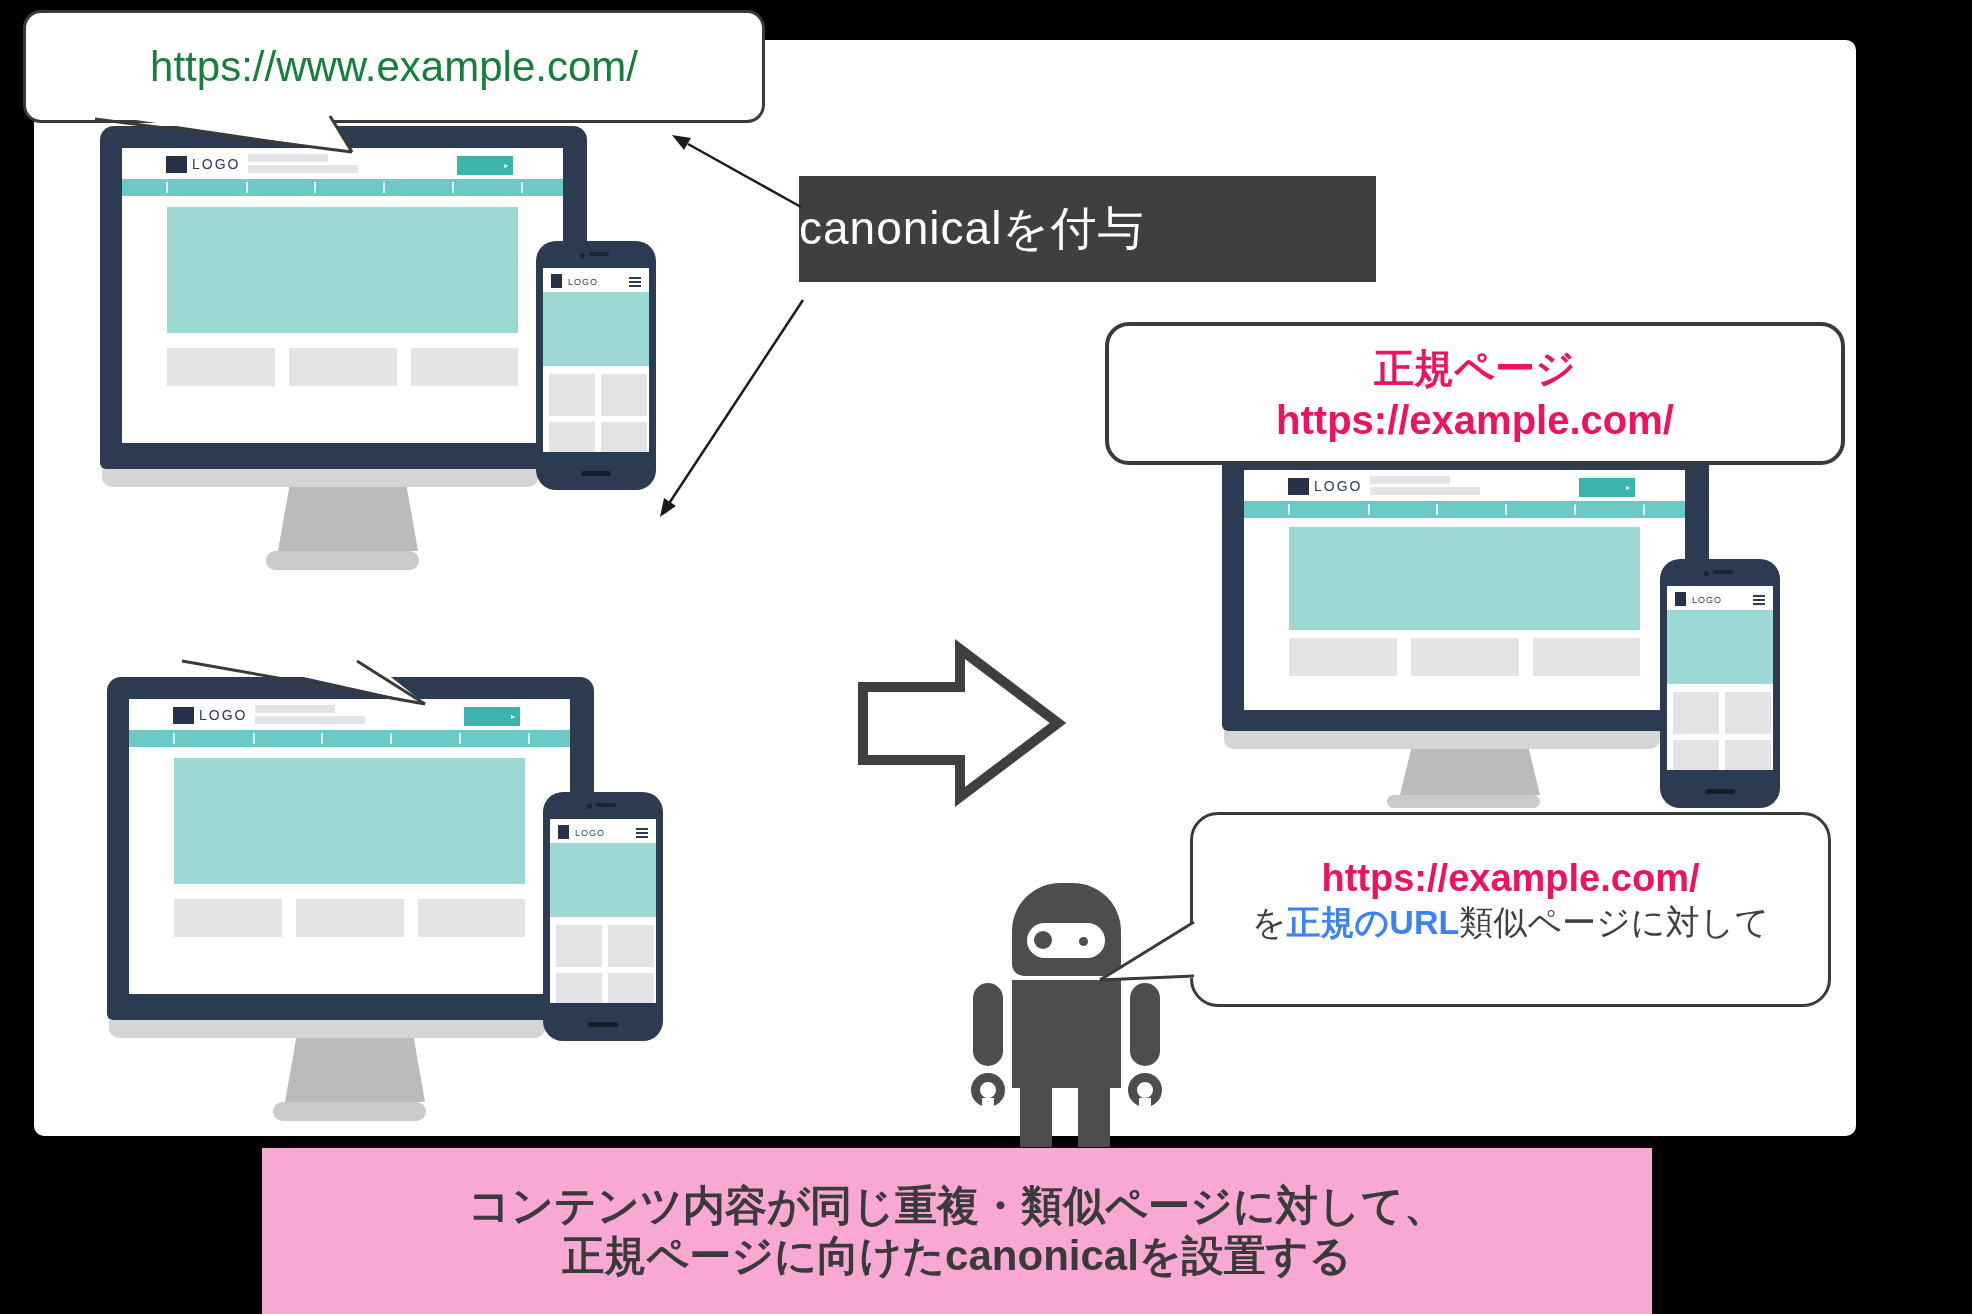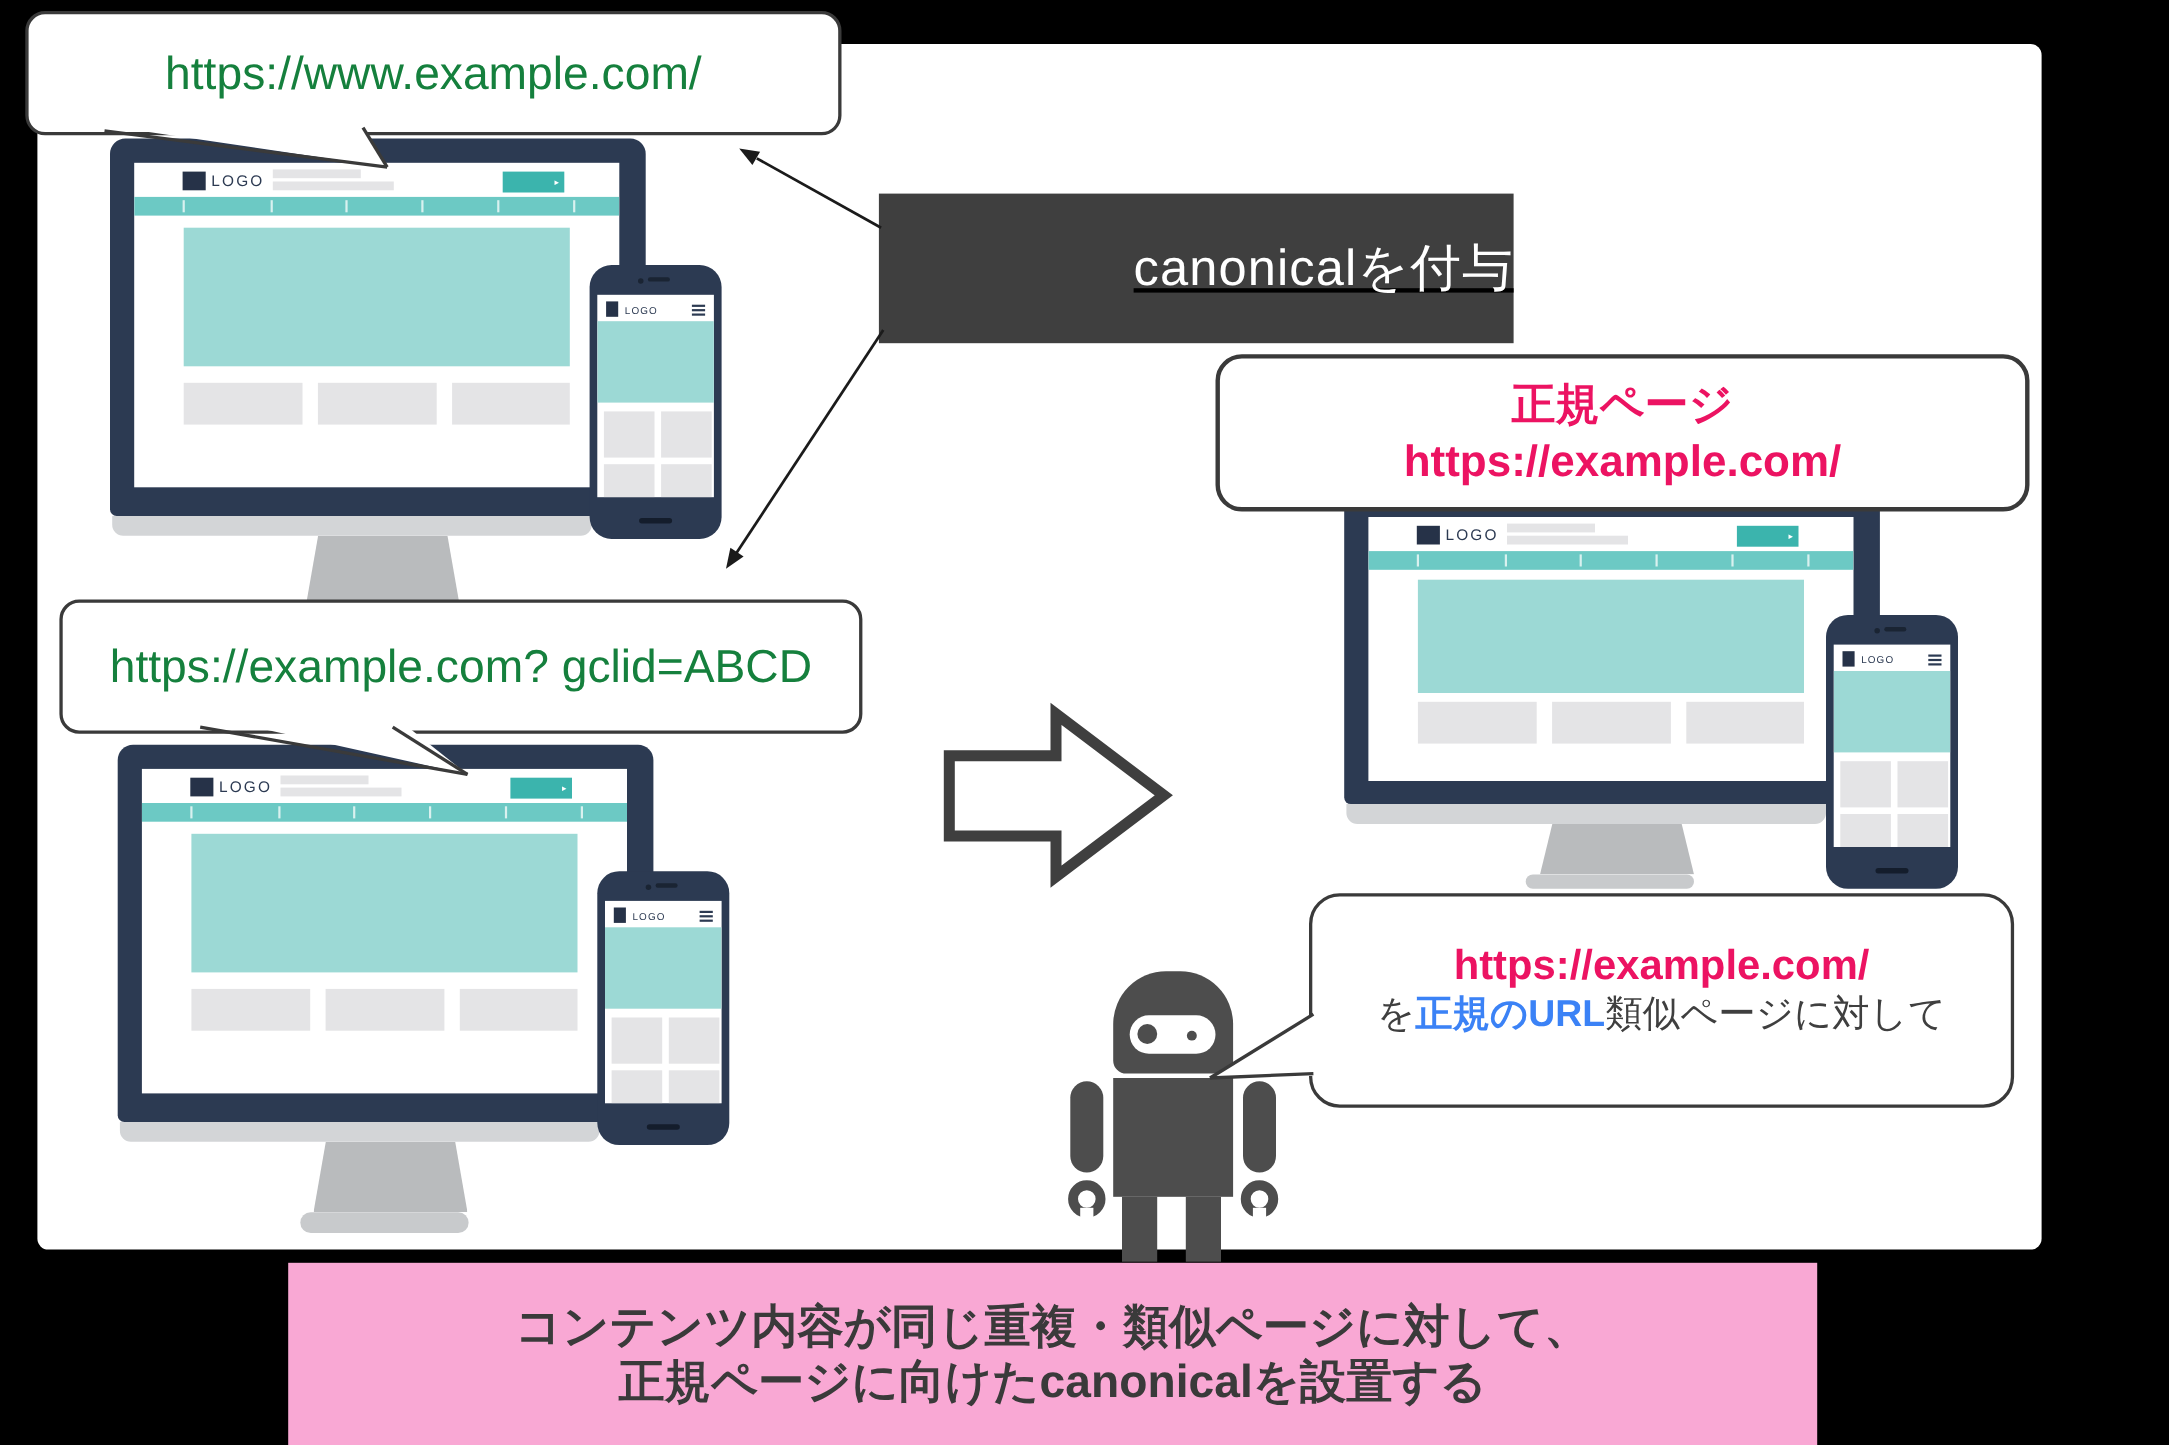--- a/index.html
+++ b/index.html
@@ -74,22 +74,22 @@
   #b4{left:1190px;top:812px;width:641px;height:195px;border-radius:28px;justify-content:flex-start;padding-top:42px;}
   .pink-url{color:#15803d;font-size:42px;font-weight:500;}
   .crimson{color:#ec1362;font-weight:bold;}
   #b3 .l1{font-size:40px;line-height:52px;}
   #b3 .l2{font-size:40px;line-height:52px;}
   #b4 .l1{font-size:38px;line-height:42px;}
   #b4 .l2{font-size:34px;line-height:46px;color:#3f3f3f;font-family:"Liberation Serif",serif;}
   #b4 .l2 b{font-family:"Liberation Sans",sans-serif;color:#3b82f6;}
 
   
-  #canonical-box{left:799px;top:176px;width:577px;height:136px;background:#3f3f3f;
-                 display:flex;align-items:center;justify-content:flex-end;text-decoration:underline;}
+  #canonical-box{left:799px;top:176px;width:577px;height:106px;background:#3f3f3f;
+                 display:flex;align-items:center;justify-content:flex-start;}
   #canonical-box span{color:#fff;font-size:46px;font-weight:400;letter-spacing:1px;}
 
   
   #robot{left:965px;top:880px;width:210px;height:270px;}
   .rb{position:absolute;background:#4d4d4d;}
   #rb-head{left:47px;top:3px;width:109px;height:93px;border-radius:48px 48px 12px 12px;}
   #rb-visor{left:62px;top:43px;width:78px;height:35px;background:#fff;border-radius:18px;}
   #rb-eye1{left:69px;top:51px;width:18px;height:18px;border-radius:50%;}
   #rb-eye2{left:114px;top:57px;width:9px;height:9px;border-radius:50%;}
   #rb-body{left:47px;top:100px;width:109px;height:108px;}
@@ -255,23 +255,20 @@
   </div>
 
   <div class="abs" id="canonical-box">
     <span>canonicalを付与</span>
   </div>
 
   <div class="bubble" id="b1">
     <span class="pink-url">https://www.example.com/</span>
   </div>
 
-  <div class="bubble" id="b2">
-    <span class="pink-url">https://example.com? gclid=ABCD</span>
-  </div>
 
   <div class="bubble" id="b3">
     <span class="crimson l1">正規ページ</span>
     <span class="crimson l2">https://example.com/</span>
   </div>
 
   <div class="bubble" id="b4">
     <span class="crimson l1">https://example.com/</span>
     <span class="l2"><span>を</span><b>正規のURL</b><span>類似ページに対して</span></span>
   </div>

